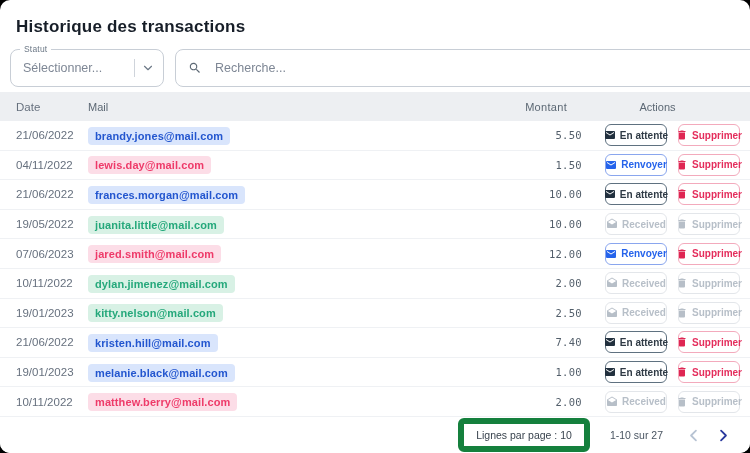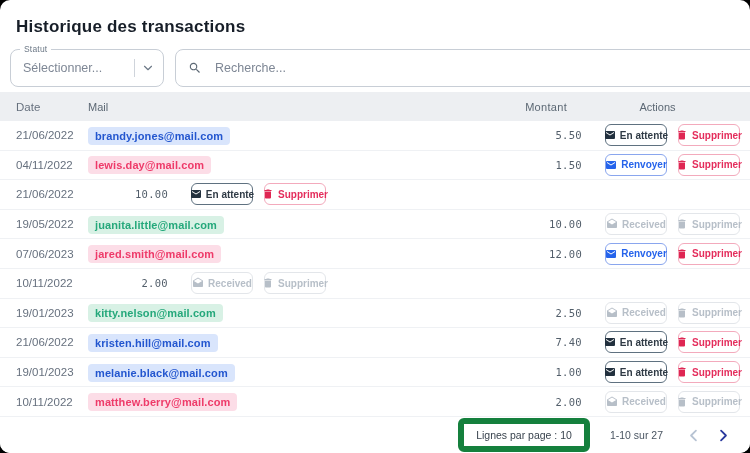--- a/index.html
+++ b/index.html
@@ -154,20 +154,23 @@
           <svg viewBox="0 0 24 24">
               <path d="M6 19c0 1.1.9 2 2 2h8a2 2 0 0 0 2-2V7H6v12zM19 4h-3.5l-1-1h-5l-1 1H5v2h14V4z"></path>
             </svg>
           <span class="btn-label">Supprimer</span>
         </button>
       </span>
     </div>
 
     <div class="trow">
       <span class="col-date">21/06/2022</span>
+      <span class="col-mail">
+        <span class="badge badge-blue">frances.morgan@mail.com</span>
+      </span>
       <span class="col-amount">10.00</span>
       <span class="col-actions">
         <button class="btn btn-pending">
           <svg class="icon-closed" viewBox="0 0 24 24">
               <path d="M20 4H4a2 2 0 0 0-2 2v12a2 2 0 0 0 2 2h16a2 2 0 0 0 2-2V6a2 2 0 0 0-2-2zm0 4-8 5-8-5V6l8 5 8-5z"></path>
             </svg>
 
           <span class="btn-label">En attente</span>
         </button>
         <button class="btn btn-delete">
@@ -220,20 +223,23 @@
           <svg viewBox="0 0 24 24">
               <path d="M6 19c0 1.1.9 2 2 2h8a2 2 0 0 0 2-2V7H6v12zM19 4h-3.5l-1-1h-5l-1 1H5v2h14V4z"></path>
             </svg>
           <span class="btn-label">Supprimer</span>
         </button>
       </span>
     </div>
 
     <div class="trow">
       <span class="col-date">10/11/2022</span>
+      <span class="col-mail">
+        <span class="badge badge-green">dylan.jimenez@mail.com</span>
+      </span>
       <span class="col-amount">2.00</span>
       <span class="col-actions">
         <button class="btn btn-received" disabled="">
 
           <svg class="icon-open" viewBox="0 0 24 24">
               <path d="M21.99 8c0-.72-.37-1.35-.94-1.7L12 1 2.95 6.3C2.38 6.65 2 7.28 2 8v10c0 1.1.9 2 2 2h16c1.1 0 2-.9 2-2l-.01-10zM12 13 3.74 7.84 12 3l8.26 4.84L12 13z"></path>
             </svg>
           <span class="btn-label">Received</span>
         </button>
         <button class="btn btn-delete-disabled" disabled="">

